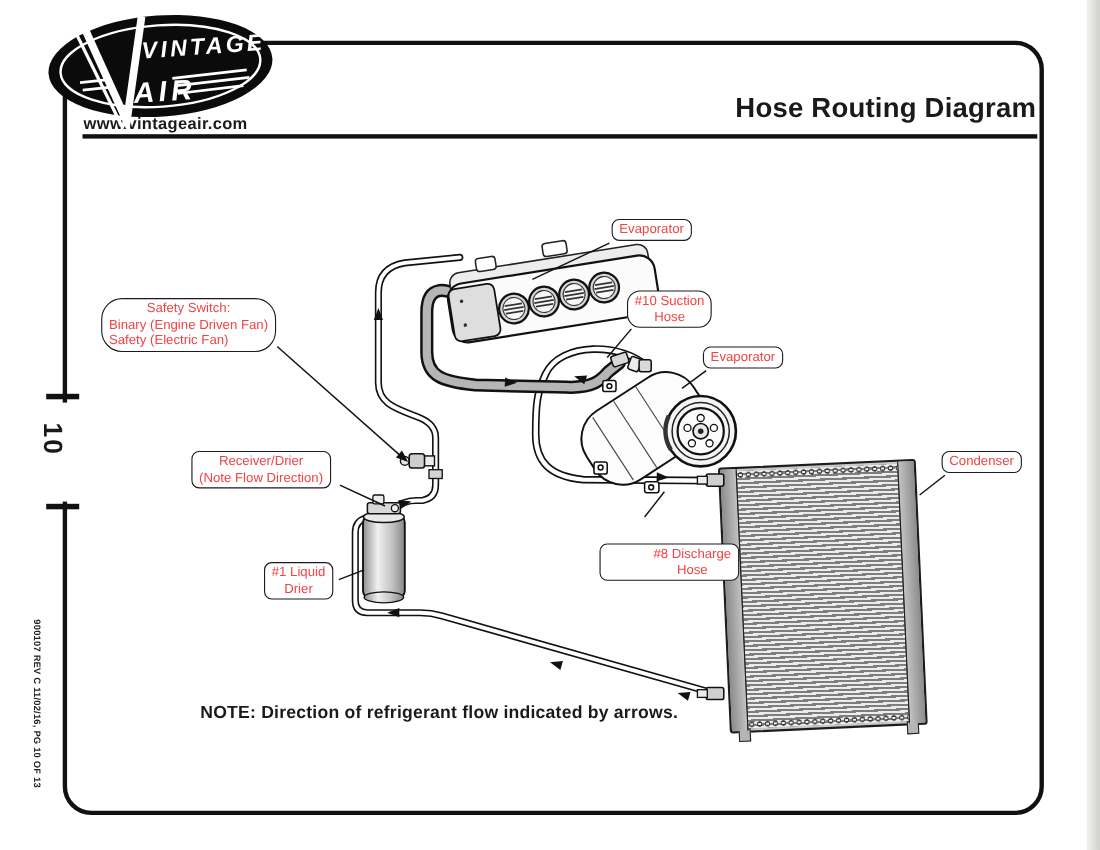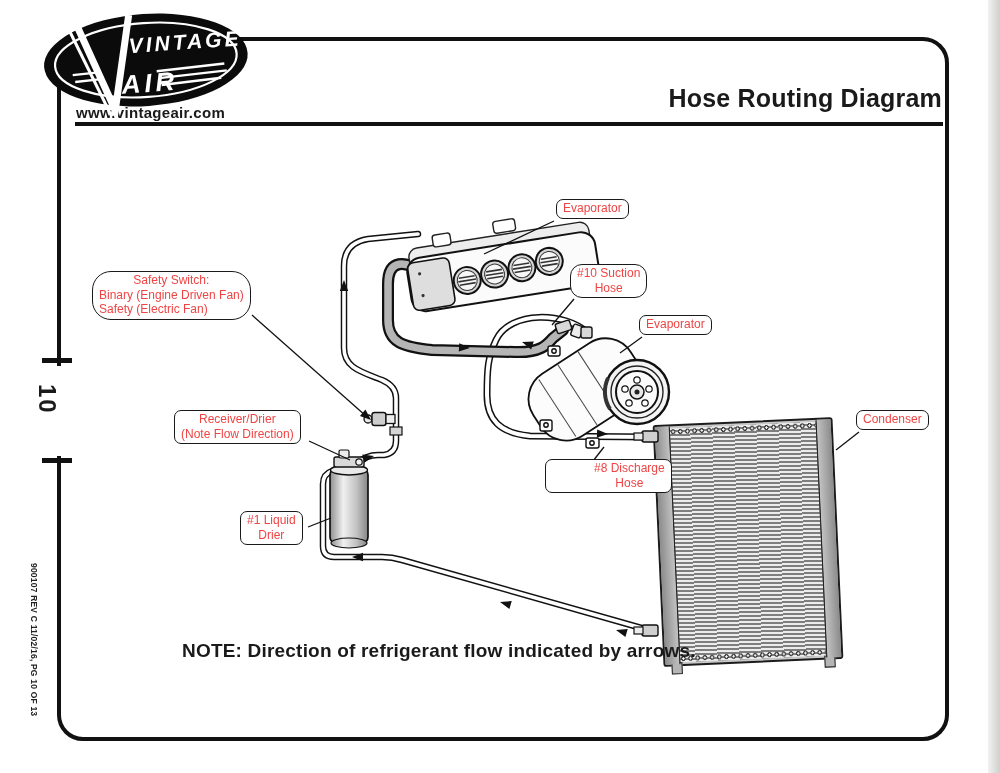--- a/index.html
+++ b/index.html
@@ -77,25 +77,25 @@
     text-align:center;white-space:nowrap;color:#ef4444;
   }
   .callout .ctr{text-align:center;}
   .co-evaporator{left:556px;top:199px;}
   .co-suction{left:570px;top:264px;border-radius:12px;}
   .co-compressor{left:639px;top:315px;}
   .co-condenser{left:856px;top:410px;}
   .co-safety{left:92px;top:271px;text-align:left;border-radius:19px;}
   .co-receiver{left:174px;top:410px;}
   .co-liquid{left:240px;top:511px;}
-  .co-discharge{left:545px;top:459px;padding-left:48px;}
+  .co-discharge{left:545px;top:494px;padding-left:48px;}
   
   .note{
     position:absolute;left:182px;top:640px;z-index:4;
-    font-size:19px;font-weight:bold;letter-spacing:.2px;
+    font-size:16px;font-weight:bold;letter-spacing:.2px;
   }
 </style>
 </head>
 <body>
 
 <div class="scan-edge"></div>
 
 <div class="frame"></div>
 
 <div class="header-rule"></div>

